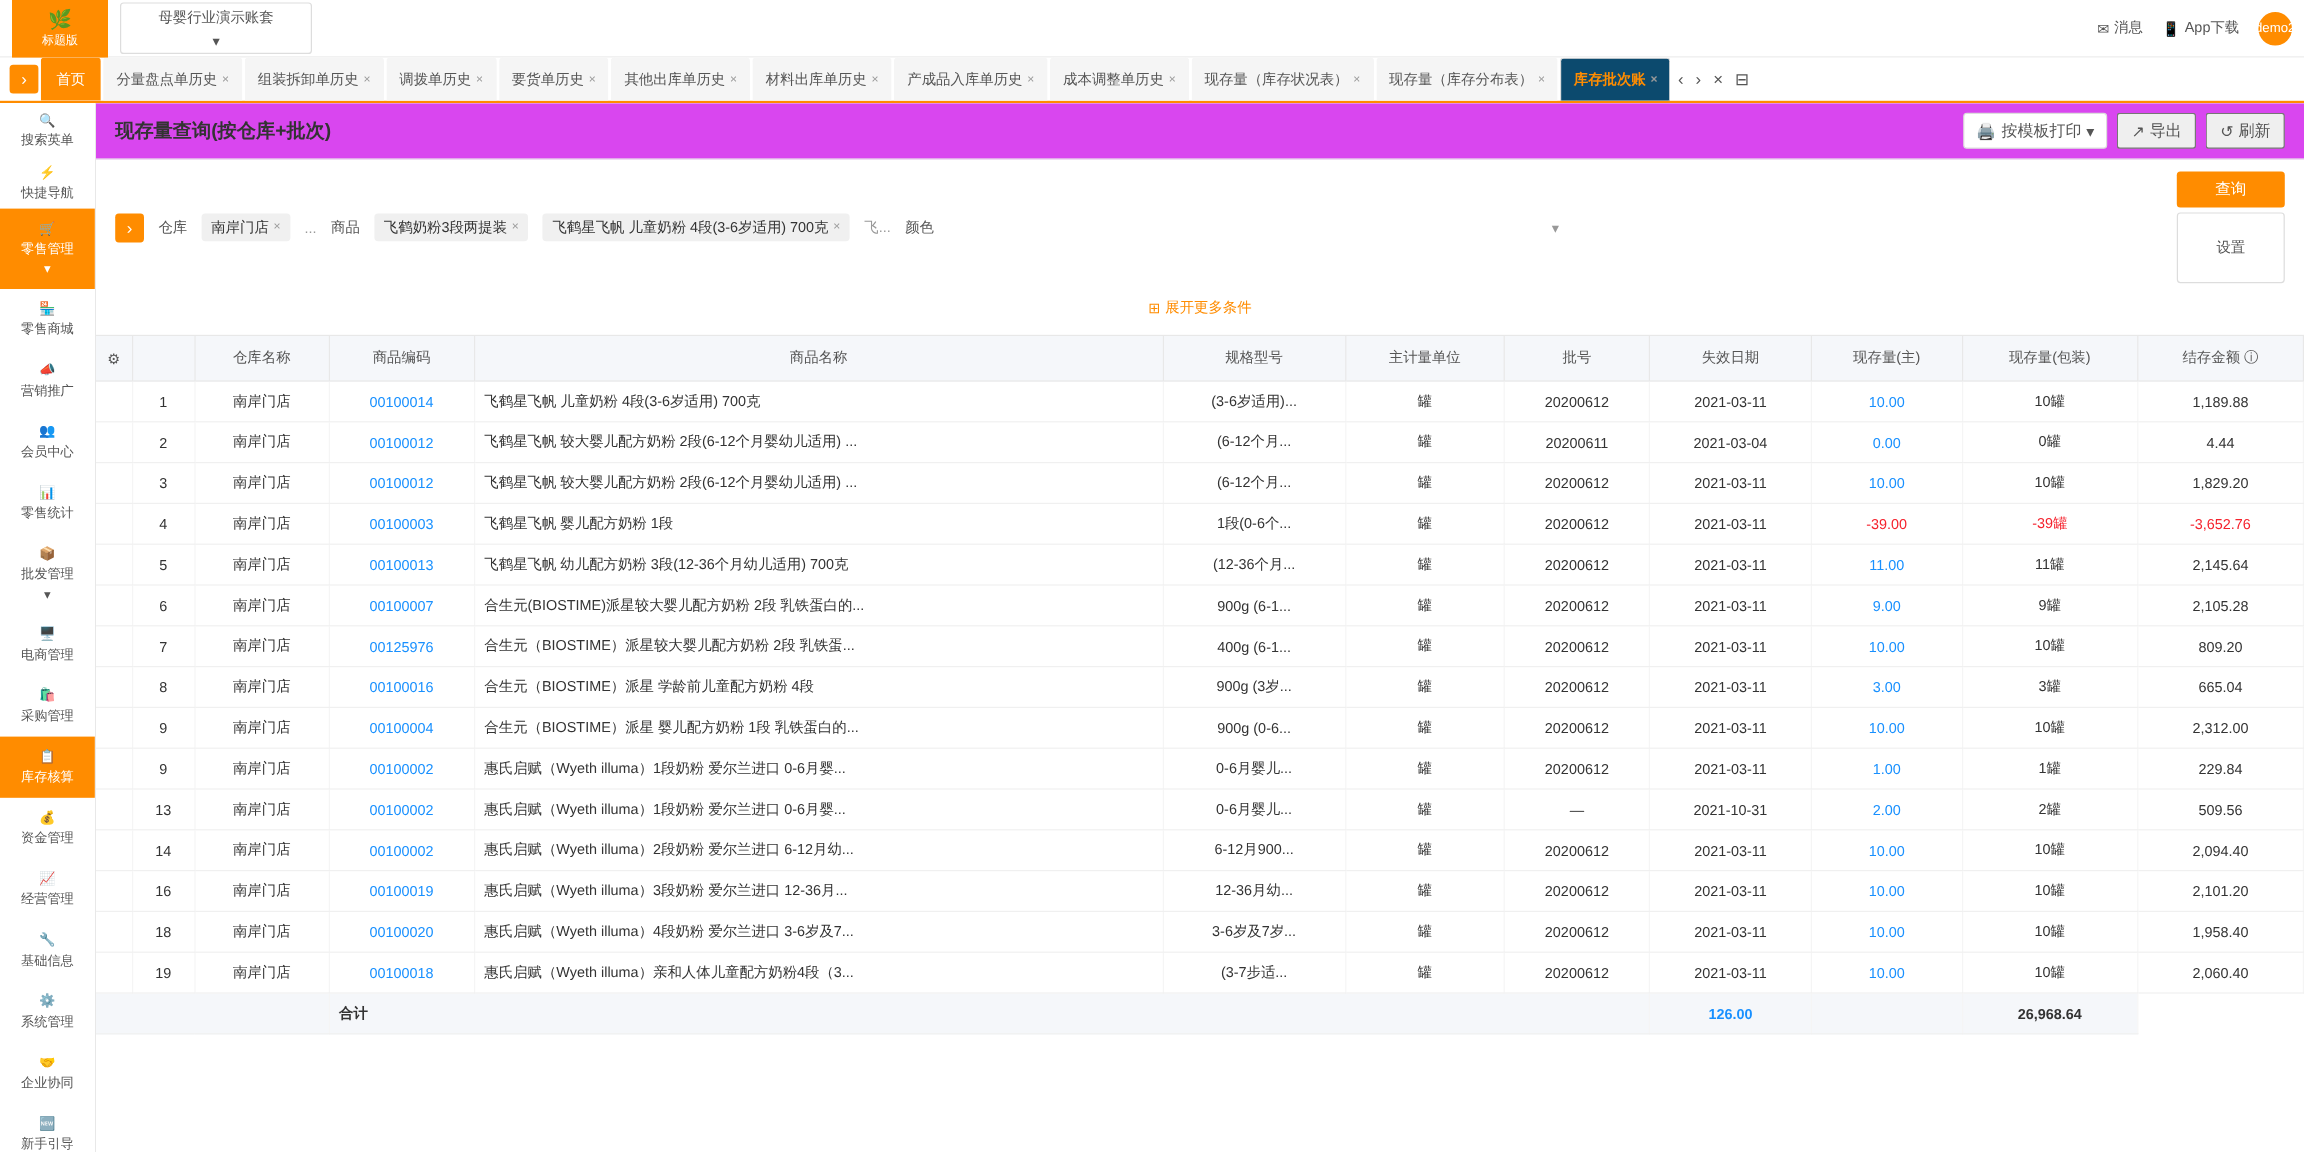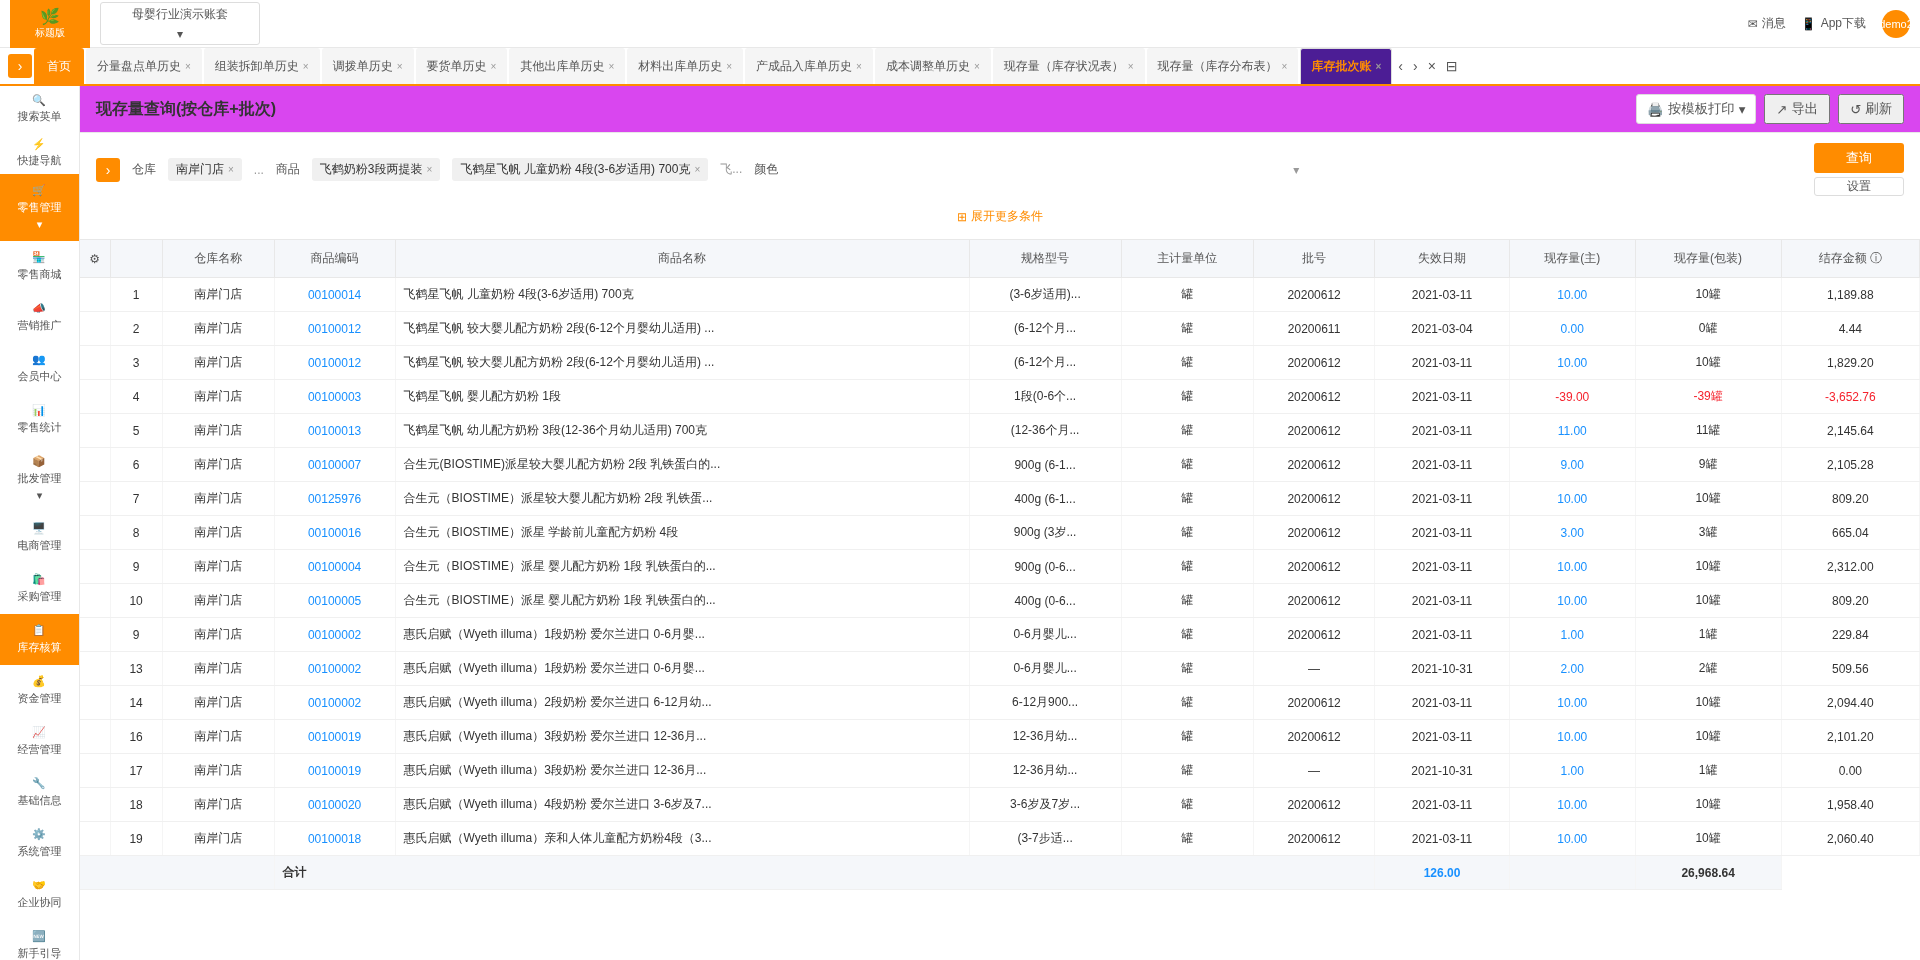--- a/index.html
+++ b/index.html
@@ -33,21 +33,21 @@
     .tab-bar {
       display: flex; align-items: center; background: #fff; border-bottom: 2px solid #ff8c00;
       height: 38px; padding: 0 8px; overflow: hidden; gap: 2px;
     }
     .tab-item {
       display: flex; align-items: center; gap: 4px; padding: 0 10px; height: 36px;
       font-size: 12px; color: #555; cursor: pointer; white-space: nowrap; border: 1px solid transparent;
       border-bottom: none; background: #f5f5f5; border-radius: 3px 3px 0 0;
     }
     .tab-item.active {
-      background: #4c1d95; color: #ff8c00; border-color: #ddd; border-bottom-color: #fff;
+      background: #0c4a6e; color: #ff8c00; border-color: #ddd; border-bottom-color: #fff;
       font-weight: bold;
       align-items: center;
     }
     .tab-close { color: #999; font-size: 10px; cursor: pointer; }
     .tab-home { background: #ff8c00; color: #fff; border-radius: 3px 3px 0 0; padding: 0 12px; }
     .tab-nav-btn { cursor: pointer; color: #555; font-size: 14px; padding: 0 4px; }
     .tab-close-all { cursor: pointer; color: #555; font-size: 14px; padding: 0 4px; }
 
     
     .main-layout { display: flex; height: calc(100vh - 86px); }
@@ -94,21 +94,21 @@
     .filter-more { color: #999; font-size: 12px; cursor: pointer; }
     .expand-conditions {
       display: flex; align-items: center; gap: 4px; color: #ff8c00; font-size: 12px;
       cursor: pointer; justify-content: center; padding: 4px 0;
     }
     .query-btn {
       background: #ff8c00; color: #fff; border: none; padding: 6px 32px;
       border-radius: 3px; cursor: pointer; font-size: 13px;
     }
     .settings-btn {
-      background: #fff; color: #555; border: 1px solid #ddd; padding: 0 16px;
+      background: #fff; color: #555; border: 1px solid #ddd; padding: 20px 16px;
       border-radius: 3px; cursor: pointer; font-size: 12px;
     }
     .filter-actions { display: flex; flex-direction: column; gap: 4px; margin-left: auto; }
 
     
     .table-container { flex: 1; overflow-y: auto; background: #fff; margin: 0; }
     table { width: 100%; border-collapse: collapse; font-size: 12px; }
     thead tr { background: #f5f7fa; }
     th {
       padding: 10px 8px; text-align: center; color: #555; font-weight: normal;
@@ -448,34 +448,20 @@
       <td>900g (0-6...</td>
       <td>罐</td>
       <td>20200612</td>
       <td>2021-03-11</td>
       <td class="td-link ">10.00</td>
       <td class="">10罐</td>
       <td class="">2,312.00</td>
     </tr>
             <tr>
       <td></td>
-      <td>10</td>
-      <td>南岸门店</td>
-      <td class="td-link">00100005</td>
-      <td class="td-left">合生元（BIOSTIME）派星 婴儿配方奶粉 1段 乳铁蛋白的...</td>
-      <td>400g (0-6...</td>
-      <td>罐</td>
-      <td>20200612</td>
-      <td>2021-03-11</td>
-      <td class="td-link ">10.00</td>
-      <td class="">10罐</td>
-      <td class="">809.20</td>
-    </tr>
-            <tr>
-      <td></td>
       <td>9</td>
       <td>南岸门店</td>
       <td class="td-link">00100002</td>
       <td class="td-left">惠氏启赋（Wyeth illuma）1段奶粉 爱尔兰进口 0-6月婴...</td>
       <td>0-6月婴儿...</td>
       <td>罐</td>
       <td>20200612</td>
       <td>2021-03-11</td>
       <td class="td-link ">1.00</td>
       <td class="">1罐</td>
@@ -515,34 +501,20 @@
       <td>南岸门店</td>
       <td class="td-link">00100019</td>
       <td class="td-left">惠氏启赋（Wyeth illuma）3段奶粉 爱尔兰进口 12-36月...</td>
       <td>12-36月幼...</td>
       <td>罐</td>
       <td>20200612</td>
       <td>2021-03-11</td>
       <td class="td-link ">10.00</td>
       <td class="">10罐</td>
       <td class="">2,101.20</td>
-    </tr>
-            <tr>
-      <td></td>
-      <td>17</td>
-      <td>南岸门店</td>
-      <td class="td-link">00100019</td>
-      <td class="td-left">惠氏启赋（Wyeth illuma）3段奶粉 爱尔兰进口 12-36月...</td>
-      <td>12-36月幼...</td>
-      <td>罐</td>
-      <td>—</td>
-      <td>2021-10-31</td>
-      <td class="td-link ">1.00</td>
-      <td class="">1罐</td>
-      <td class="">0.00</td>
     </tr>
             <tr>
       <td></td>
       <td>18</td>
       <td>南岸门店</td>
       <td class="td-link">00100020</td>
       <td class="td-left">惠氏启赋（Wyeth illuma）4段奶粉 爱尔兰进口 3-6岁及7...</td>
       <td>3-6岁及7岁...</td>
       <td>罐</td>
       <td>20200612</td>

